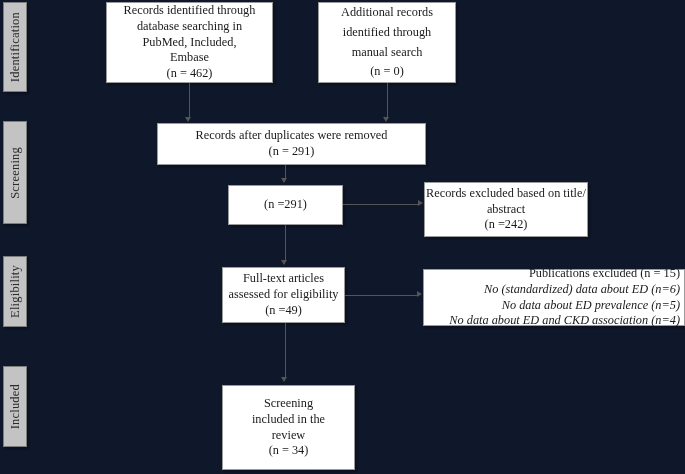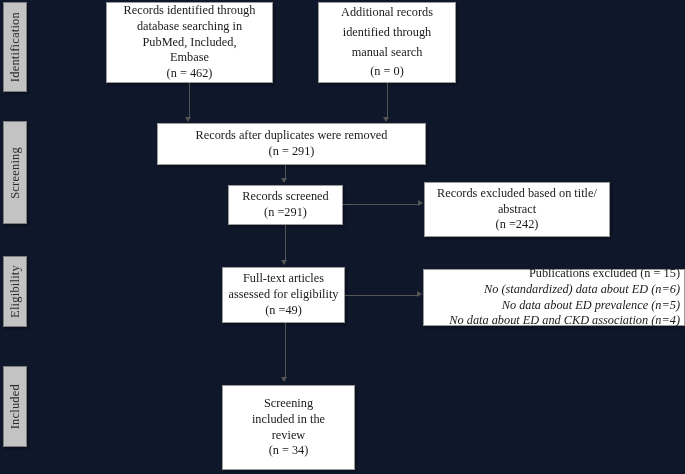--- a/index.html
+++ b/index.html
@@ -136,28 +136,27 @@
 
   <div class="box" style="left:157px; top:123px; width:269px; height:42px;">
     <div class="line">Records after duplicates were removed</div>
     <div class="line">(n = 291)</div>
   </div>
 
   <div class="vline" style="left:285px; top:165px; height:14px;"></div>
   <div class="arrow-down" style="left:281px; top:178px;"></div>
 
   <div class="box" style="left:228px; top:185px; width:115px; height:40px;">
-    <div class="line">Records screened</div>
     <div class="line">(n =291)</div>
   </div>
 
   <div class="hline" style="left:343px; top:204px; width:76px;"></div>
   <div class="arrow-right" style="left:418px; top:200px;"></div>
 
-  <div class="box" style="left:424px; top:182px; width:186px; height:55px;">
+  <div class="box" style="left:424px; top:182px; width:164px; height:55px;">
     <div class="line">Records excluded based on title/</div>
     <div class="line">abstract</div>
     <div class="line">(n =242)</div>
   </div>
 
   <div class="vline" style="left:285px; top:225px; height:36px;"></div>
   <div class="arrow-down" style="left:281px; top:260px;"></div>
 
   <div class="box" style="left:222px; top:267px; width:123px; height:56px;">
     <div class="line">Full-text articles</div>

